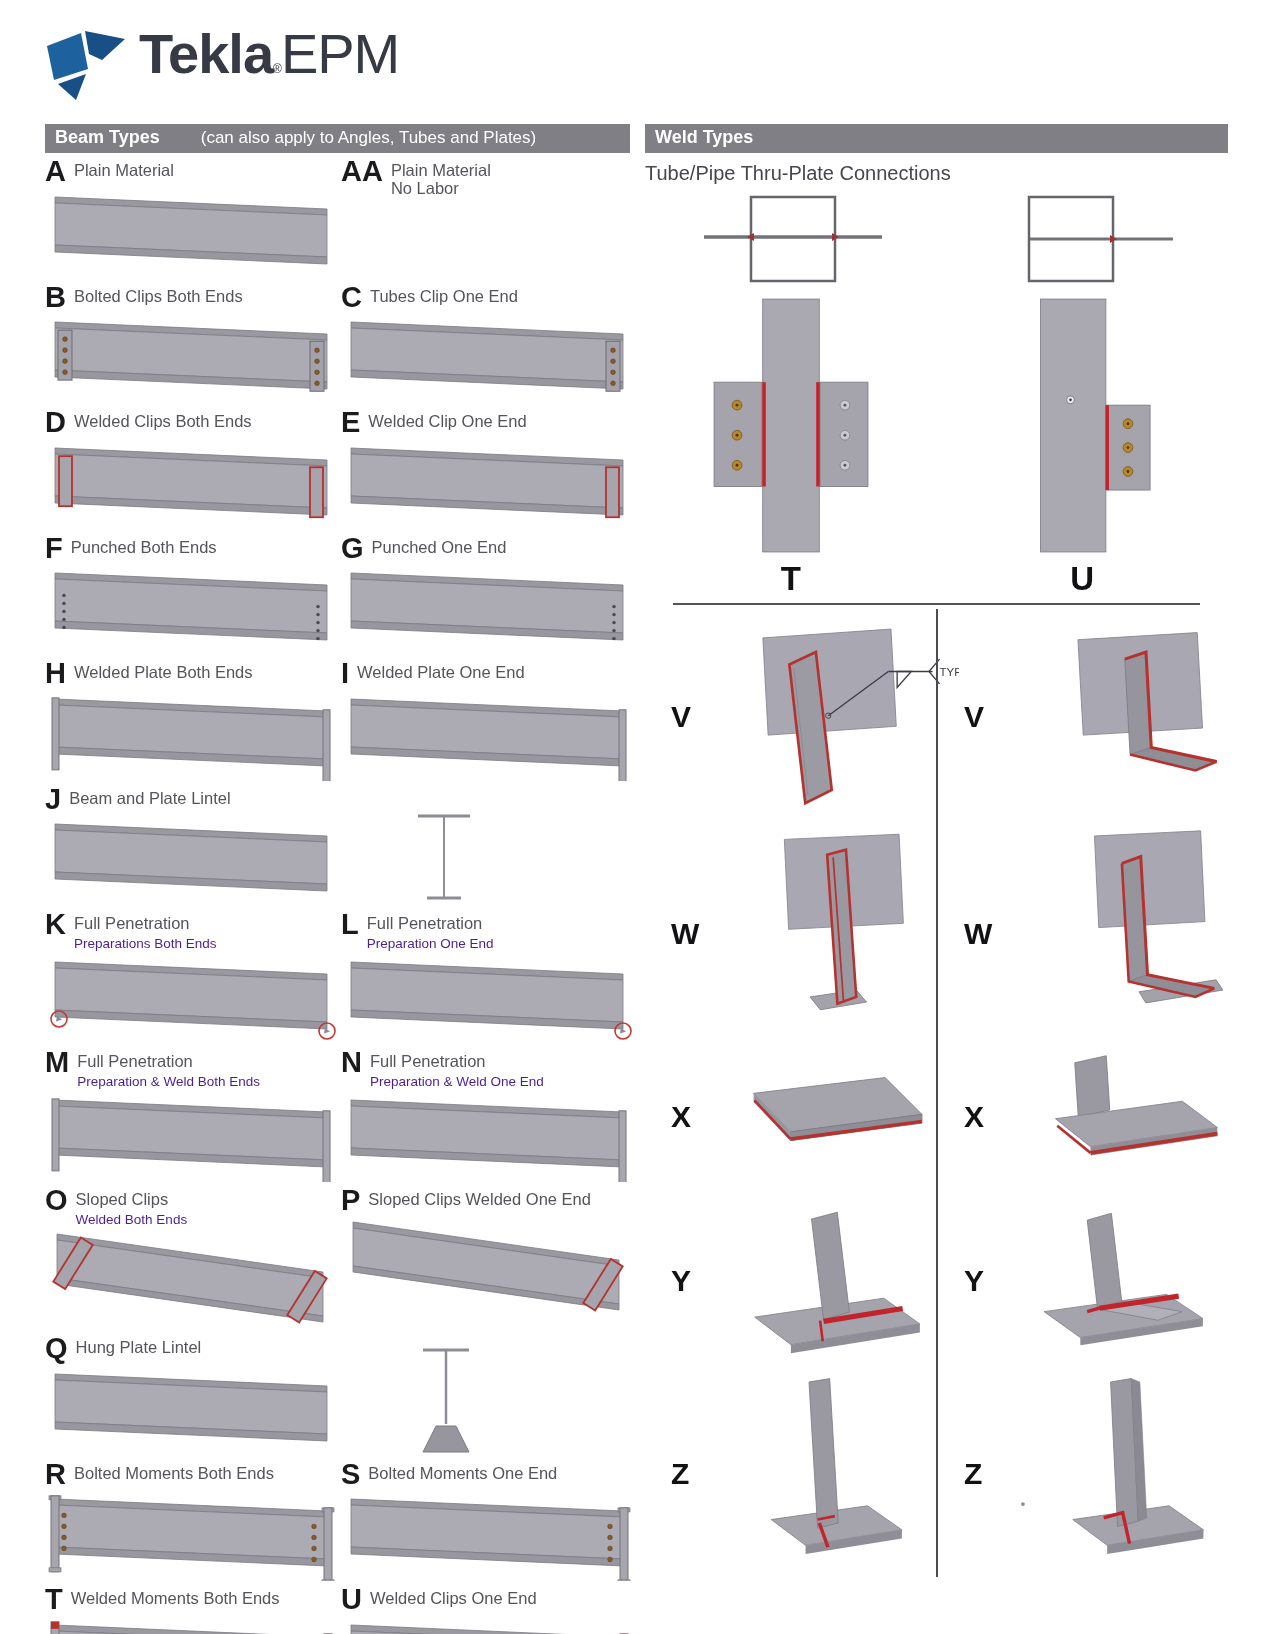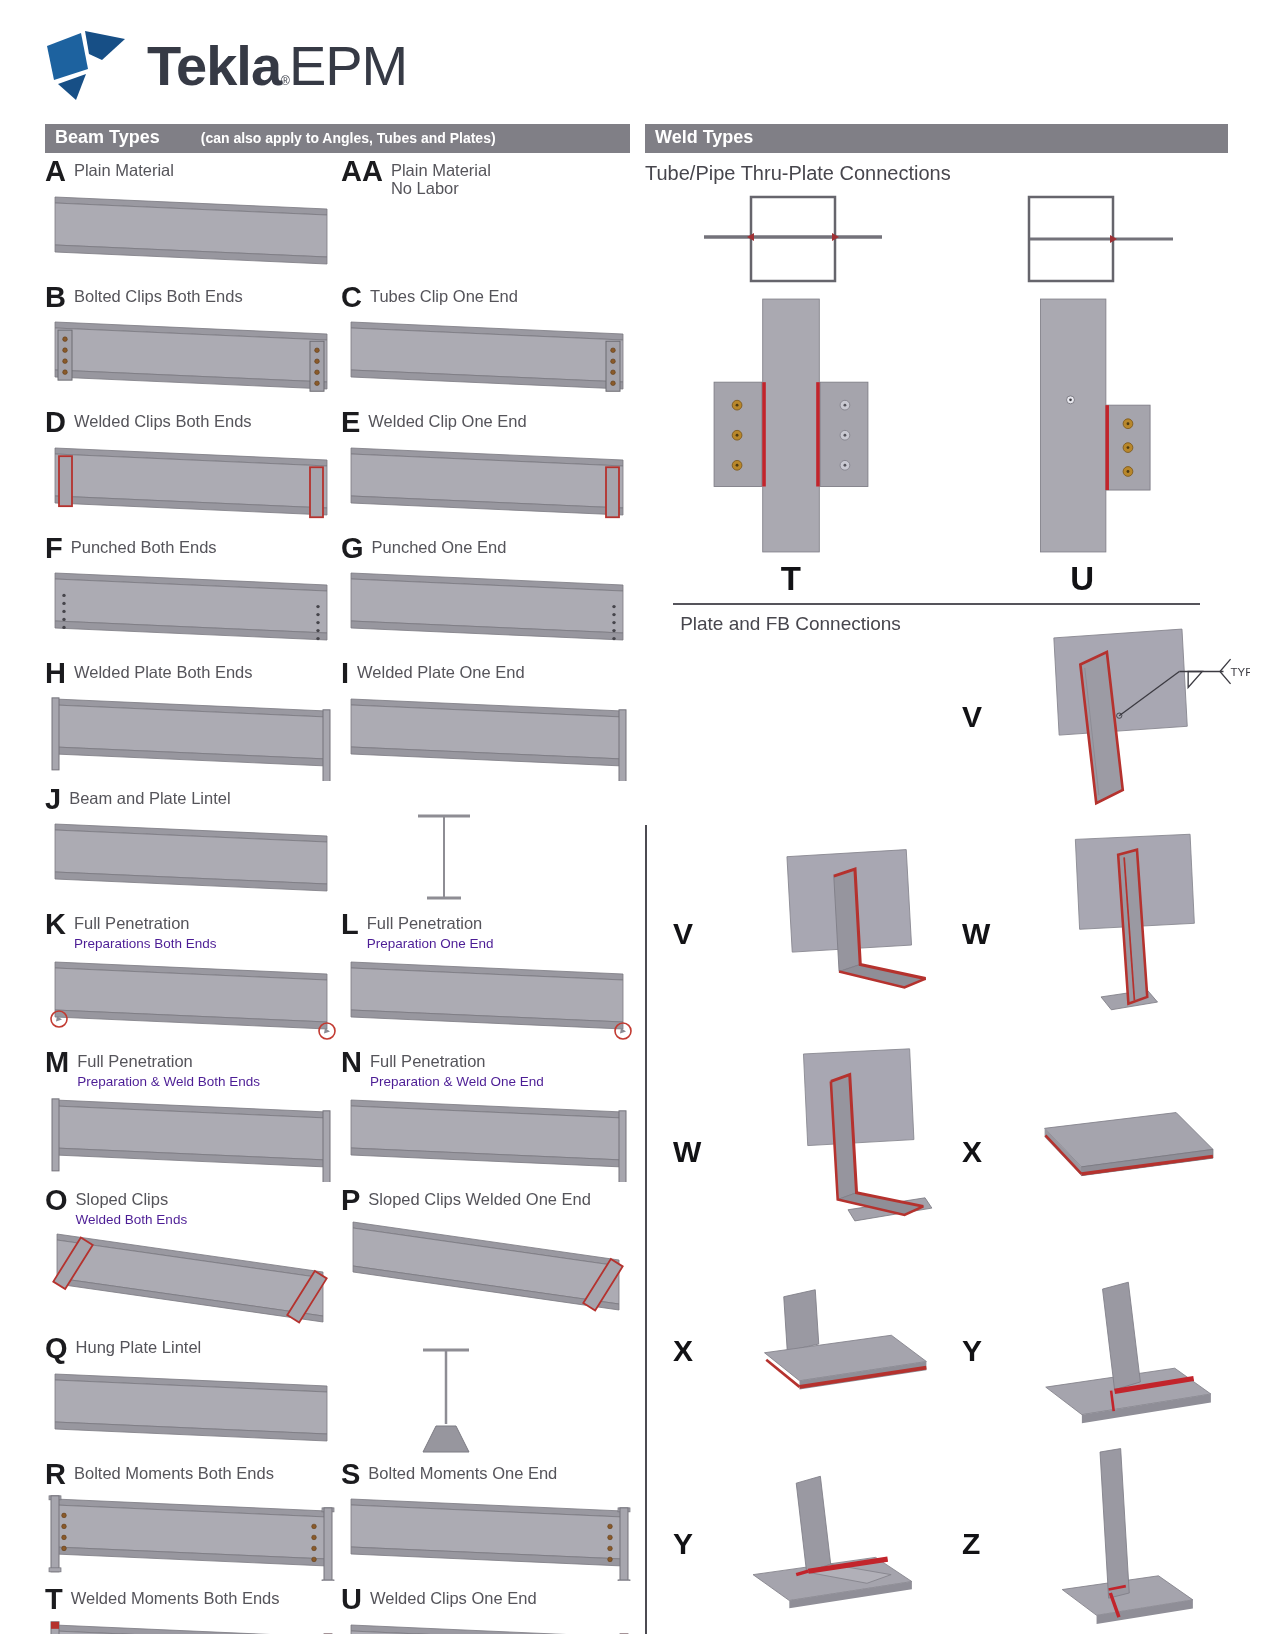--- a/index.html
+++ b/index.html
@@ -1,32 +1,32 @@
 <!DOCTYPE html>
 <html><head>
 <meta charset="utf-8">
 <style>
   html,body{margin:0;padding:0;background:#ffffff;}
   .page{position:relative;width:1275px;height:1634px;background:#fff;overflow:hidden;
         font-family:"Liberation Sans",sans-serif;}
   
   .hdr{position:absolute;left:45px;right:48px;top:26px;height:92px;display:flex;
        justify-content:space-between;align-items:flex-start;}
-  .logo{display:flex;align-items:center;gap:18px;}
+  .logo{display:flex;gap:10px;}
   .logo-text{font-size:56px;color:#363a45;letter-spacing:-1px;line-height:1;}
   .logo-brand{font-weight:bold;}
   .logo-reg{font-size:12px;vertical-align:baseline;color:#363a45;}
   .logo-prod{font-weight:normal;}
   .page-title{font-size:40px;font-weight:bold;color:#0d0d10;padding-top:14px;letter-spacing:0.5px;}
   
   .cols{position:absolute;top:124px;left:45px;display:flex;gap:15px;}
   .col-left{width:585px;}
   .col-right{width:583px;}
   .bar{background:#807f86;color:#fff;padding:3px 10px 5px;font-size:18px;font-weight:bold;}
-  .bar .note{font-size:14px;font-weight:bold;padding-left:36px;}
+  .bar .note{font-size:17px;font-weight:normal;padding-left:36px;}
   
   #beam-grid{display:grid;grid-template-columns:296px 289px;}
   .entry{padding-top:5px;}
   .ehead{display:flex;gap:8px;align-items:flex-start;line-height:1.05;}
   .ecode{font-size:29px;font-weight:bold;color:#1b1b1e;line-height:0.95;}
   .elabel{font-size:16.5px;color:#55545a;line-height:1.12;padding-top:3px;}
   .esub{font-size:13.5px;color:#4c1d95;}
   .eillus{margin-top:1px;}
   .eillus svg{display:block;}
   .glyph-cell{display:flex;align-items:flex-end;padding-left:42px;}
@@ -495,21 +495,20 @@
                 <circle cx="147" cy="170" r="5.5" fill="#b8872b" stroke="#7e5a1e"></circle>
                 <circle cx="147" cy="170" r="1.6" fill="#4d3a12"></circle>
                 <circle cx="147" cy="197" r="5.5" fill="#b8872b" stroke="#7e5a1e"></circle>
                 <circle cx="147" cy="197" r="1.6" fill="#4d3a12"></circle>
               </svg></div>
        <div class="tube-code">U</div>
      </div>
         </div>
       <hr class="weld-hr">
       <div id="conn-grid">
-        <div class="conn-head">Plate and FB Connections</div>
       <div class="conn-cell">
        <span class="conn-code">V</span>
        <span class="conn-art">
               <svg width="258" height="208" viewBox="0 0 292 235">
       <polygon points="70,28 215,18 221,128 76,138" fill="#a8a7b2" stroke="#87868f"></polygon>
       <polygon points="100,58 130,44 148,200 118,215" fill="#9c9ba4" stroke="#b5322e" stroke-width="3"></polygon>
       <line x1="105" y1="62" x2="121" y2="206" stroke="#8b8a93"></line>
       <line x1="144" y1="116" x2="212" y2="66" stroke="#3c3b42" stroke-width="1.5"></line>
       <circle cx="144" cy="116" r="3" fill="none" stroke="#3c3b42"></circle>
       <line x1="212" y1="66" x2="262" y2="66" stroke="#3c3b42" stroke-width="1.5"></line>

